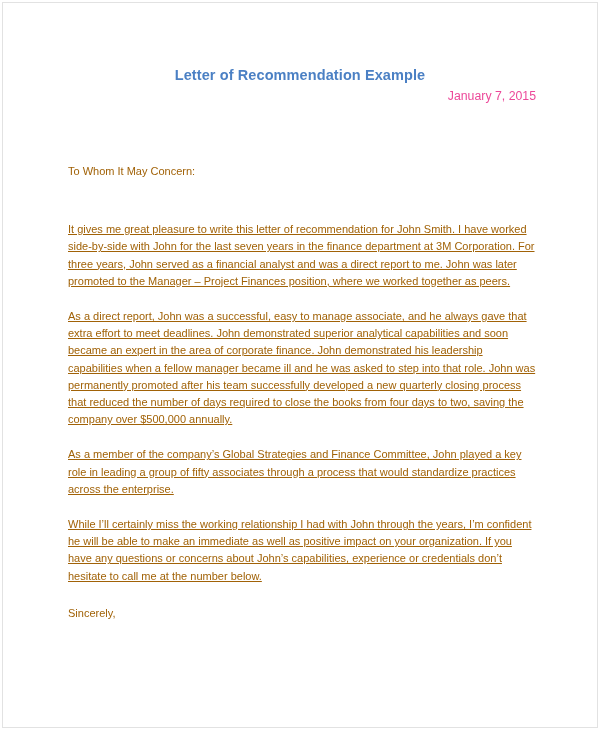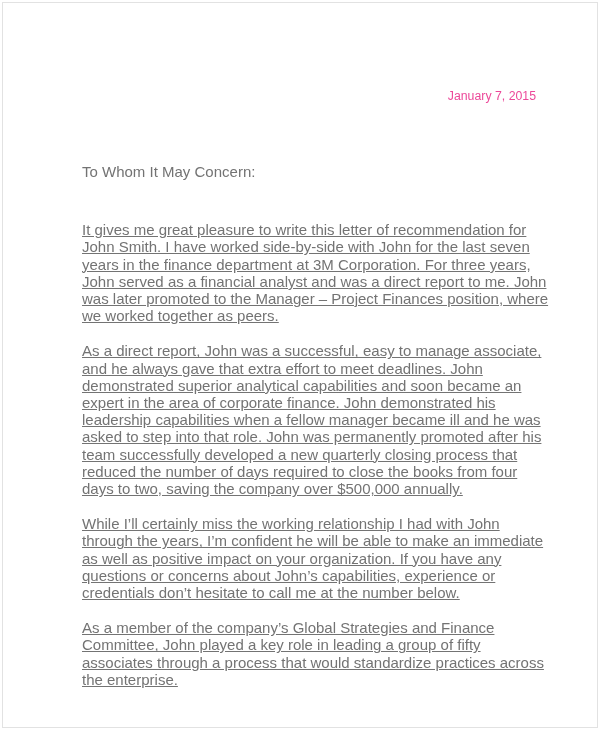--- a/index.html
+++ b/index.html
@@ -51,24 +51,24 @@
     width: 468px;
     text-align: right;
     color: #ec4899;
     font-size: 12.3px;
   }
 
   
   .letter {
     position: absolute;
     top: 160px;
-    left: 79px;
+    left: 65px;
     width: 470px;
-    color: #737373;
-    font-size: 15px;
+    color: #a16207;
+    font-size: 11px;
     line-height: 17.2px;
   }
 
   .salutation {
     margin: 0 0 41px 0;
   }
 
   .para {
     margin: 0 0 18px 0;
     text-decoration: underline;
@@ -77,31 +77,33 @@
   .closing {
     margin: 20px 0 0 0;
   }
 </style>
 </head>
 <body>
 
 <div id="page">
   <div id="doc-body">
 
+    <div class="doc-title">Letter of Recommendation Example</div>
 
     <div class="doc-date">January 7, 2015</div>
 
     <div class="letter">
 
       <p class="salutation">To Whom It May Concern:</p>
 
       <p class="para">It gives me great pleasure to write this letter of recommendation for John Smith.  I have worked side-by-side with John for the last seven years in the finance department at 3M Corporation.  For three years, John served as a financial analyst and was a direct report to me.  John was later promoted to the Manager – Project Finances position, where we worked together as peers.</p>
 
       <p class="para">As a direct report, John was a successful, easy to manage associate, and he always gave that extra effort to meet deadlines.  John demonstrated superior analytical capabilities and soon became an expert in the area of corporate finance.  John demonstrated his leadership capabilities when a fellow manager became ill and he was asked to step into that role.  John was permanently promoted after his team successfully developed a new quarterly closing process that reduced the number of days required to close the books from four days to two, saving the company over $500,000 annually.</p>
 
+      <p class="para">As a member of the company’s Global Strategies and Finance Committee, John played a key role in leading a group of fifty associates through a process that would standardize practices across the enterprise.</p>
+
       <p class="para">While I’ll certainly miss the working relationship I had with John through the years, I’m confident he will be able to make an immediate as well as positive impact on your organization.  If you have any questions or concerns about John’s capabilities, experience or credentials don’t hesitate to call me at the number below.</p>
 
-      <p class="para">As a member of the company’s Global Strategies and Finance Committee, John played a key role in leading a group of fifty associates through a process that would standardize practices across the enterprise.</p>
-
+      <p class="closing">Sincerely,</p>
 
     </div>
   </div>
 </div>
 
 </body></html>

